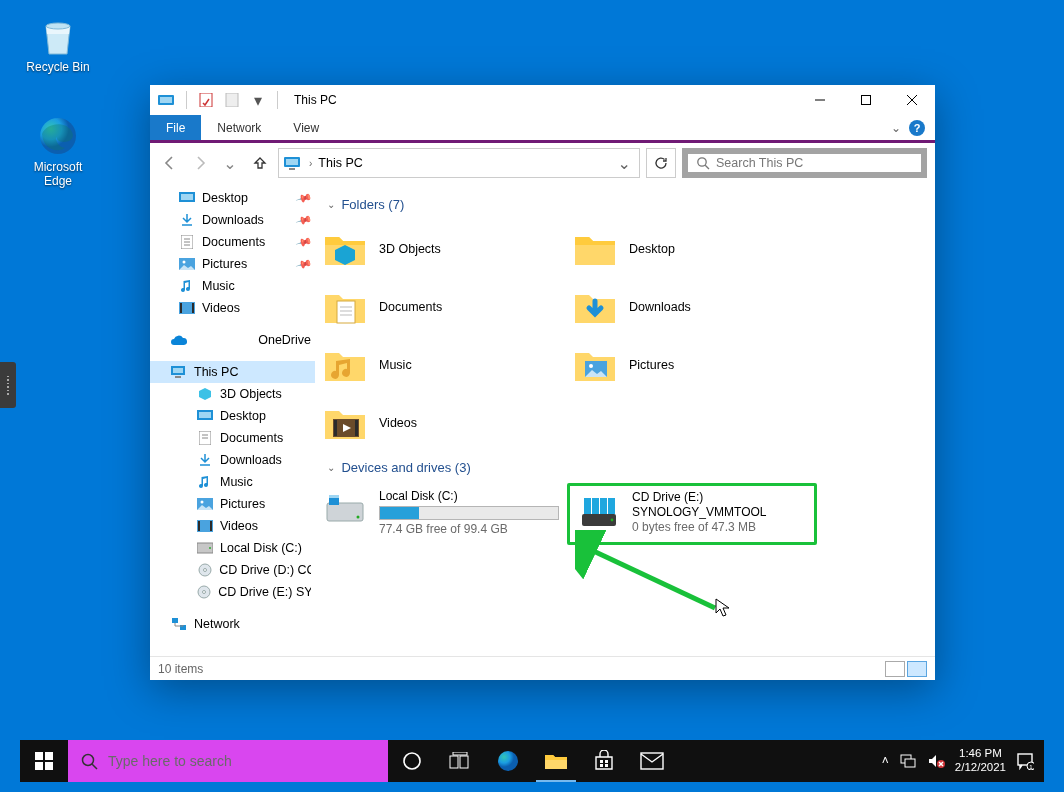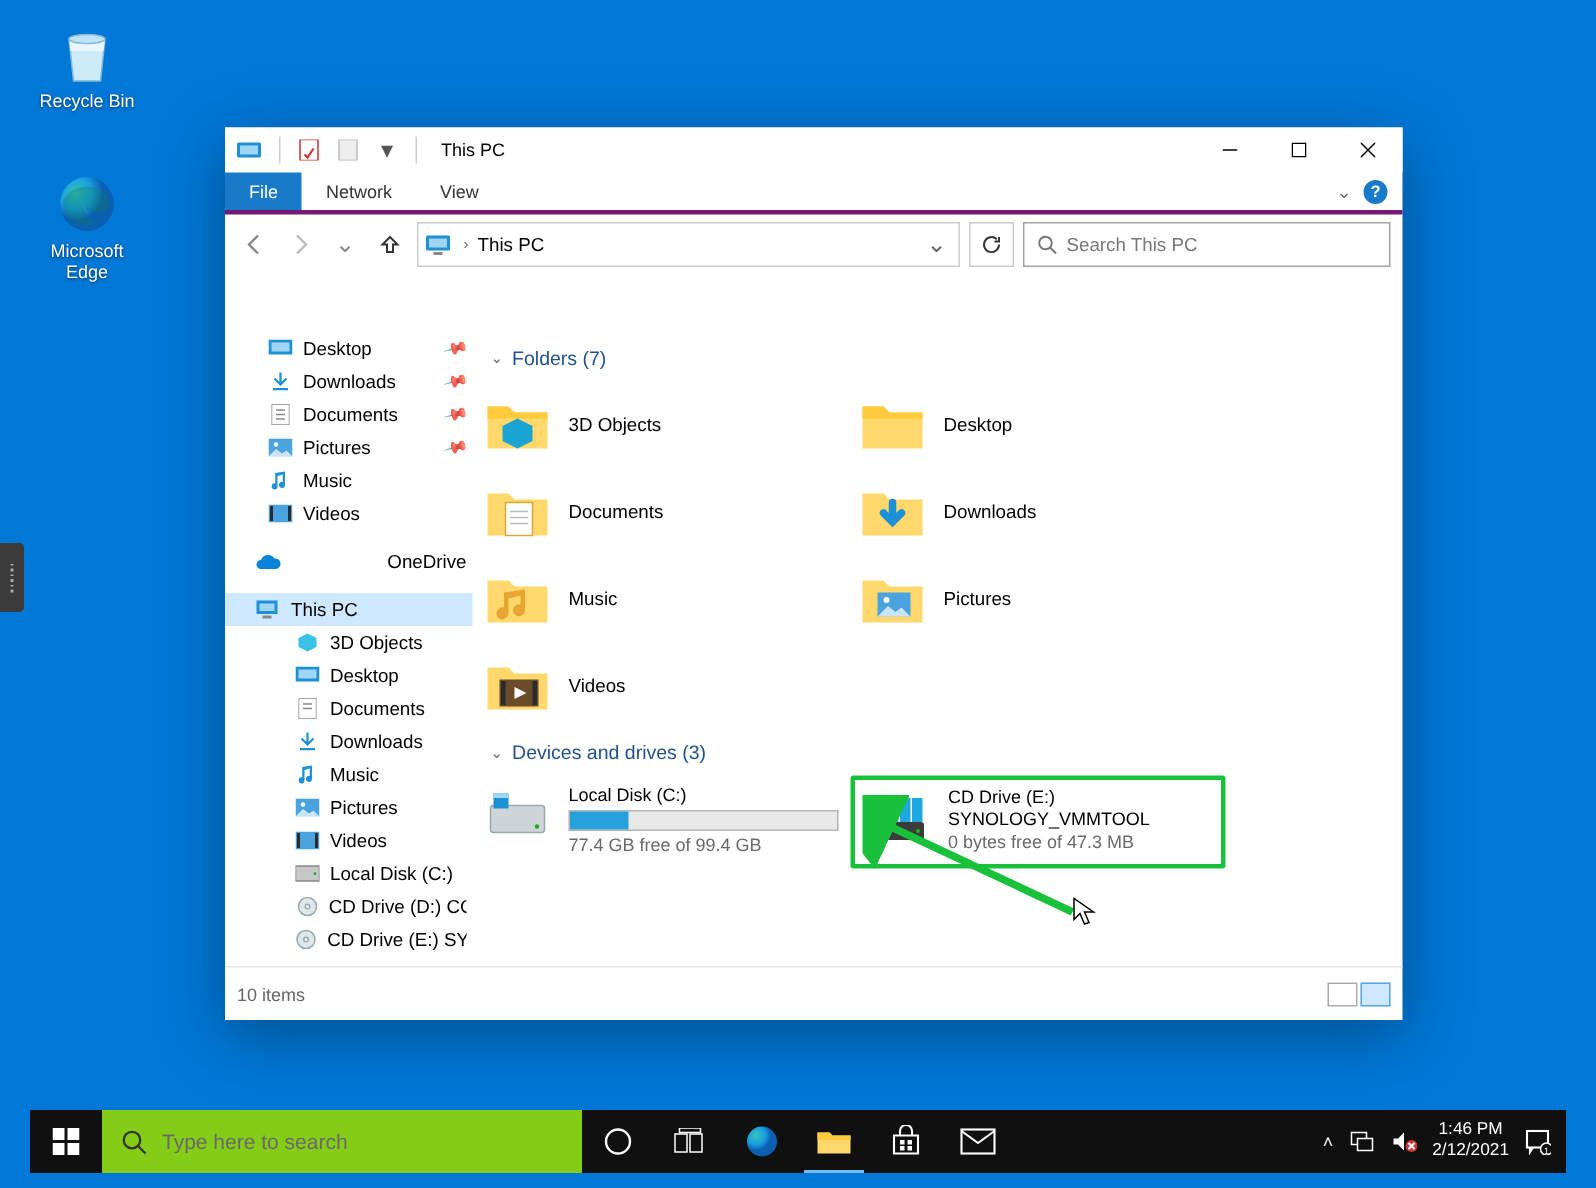--- a/index.html
+++ b/index.html
@@ -29,25 +29,25 @@
 .ribbon-tabs .tab.file { background: #1979ca; color: #fff; }
 .ribbon-collapse { margin-left: auto; display: flex; align-items: center; gap: 8px; padding-right: 10px; }
 .help-badge { width: 16px; height: 16px; border-radius: 50%; background: #1979ca; color: #fff; font-size: 11px; display: flex; align-items: center; justify-content: center; font-weight: bold; }
 
 .nav-row { height: 40px; display: flex; align-items: center; gap: 6px; padding: 4px 8px; }
 .navbtn { width: 24px; height: 24px; display: flex; align-items: center; justify-content: center; color: #555; }
 .navbtn.enabled { color: #000; }
 .addr-box { flex: 1; height: 30px; border: 1px solid #ccc; display: flex; align-items: center; padding: 0 4px; gap: 6px; }
 .addr-box .addr-drop { margin-left: auto; color: #666; padding: 0 4px; }
 .refresh { width: 30px; height: 30px; border: 1px solid #ccc; display: flex; align-items: center; justify-content: center; color: #333; }
-.search-box { width: 245px; height: 30px; border: 1px solid #a3a3a3; display: flex; align-items: center; gap: 6px; padding: 0 8px; color: #777; }
+.search-box { width: 245px; height: 30px; border: 6px solid #a3a3a3; display: flex; align-items: center; gap: 6px; padding: 0 8px; color: #777; }
 .search-box input { border: none; outline: none; font-size: 12.5px; flex: 1; color: #333; }
 .search-box input::placeholder { color: #777; }
 
-.body-area { flex: 1; display: flex; min-height: 0; margin-top: 34px; }
+.body-area { flex: 1; display: flex; min-height: 0; }
 .navpane { width: 165px; border-right: 0; overflow-y: auto; font-size: 12.5px; padding-top: 4px; position: relative; }
 .navpane::-webkit-scrollbar { width: 16px; }
 .navpane::-webkit-scrollbar-track { background: #f0f0f0; }
 .navpane::-webkit-scrollbar-thumb { background: #c2c2c2; }
 .navpane::-webkit-scrollbar-button { background: #f0f0f0; height: 16px; }
 .nav-item { display: flex; align-items: center; gap: 6px; height: 22px; padding-left: 28px; padding-right: 4px; white-space: nowrap; overflow: hidden; }
 .nav-item.depth2 { padding-left: 46px; }
 .nav-item.selected { background: #cde8ff; }
 .nav-item .pin { margin-left: auto; color: #666; font-size: 11px; opacity: .85; transform: rotate(30deg); }
 .nav-item .ni-ico { width: 18px; height: 16px; display: flex; align-items: center; justify-content: center; }
@@ -62,39 +62,39 @@
 .folder-item .fi-label { font-size: 12.5px; color: #000; }
 .drive-item { width: 250px; padding: 4px 8px 6px 6px; display: flex; gap: 12px; }
 .drive-item .dr-ico { width: 44px; height: 44px; display: flex; align-items: center; justify-content: center; flex-shrink: 0; }
 .drive-item .dr-body { flex: 1; font-size: 12px; display: flex; flex-direction: column; justify-content: center; }
 .drive-item .dr-name { color: #000; line-height: 1.25; }
 .drive-item .dr-sub  { color: #6a6a6a; line-height: 1.3; }
 .drive-bar { height: 14px; border: 1px solid #b5b5b5; margin: 2px 0 2px; background: #e9e9e9; position: relative; }
 .drive-bar .fill { position: absolute; left: 0; top: 0; bottom: 0; background: #26a0da; }
 .highlight-box { border: 3px solid #19c13a; border-radius: 2px; }
 
-.statusbar { height: 36px; border-top: 1px solid #e5e5e5; display: flex; align-items: center; font-size: 12px; color: #666; padding: 0 8px; }
+.statusbar { height: 24px; border-top: 1px solid #e5e5e5; display: flex; align-items: center; font-size: 12px; color: #666; padding: 0 8px; }
 .statusbar .view-icons { margin-left: auto; display: flex; gap: 2px; }
 .view-icons .vi { width: 20px; height: 16px; border: 1px solid #aaa; }
 .view-icons .vi.active { background: #cde8ff; border-color: #5aa5e0; }
 
 
 .annot-arrow { position: absolute; left: 575px; top: 530px; pointer-events: none; }
 
 
 .cursor { position: absolute; left: 715px; top: 598px; pointer-events: none; }
 
 
 .side-tab { position: absolute; left: 0; top: 362px; width: 16px; height: 46px; background: #3b3b3b; border-radius: 0 3px 3px 0; display:flex; flex-direction:column; align-items:center; justify-content:center; gap:2px;}
 .side-tab .dot{width:1.5px;height:1.5px;background:#aaa;}
 
 
 .taskbar { position: absolute; left: 20px; right: 20px; bottom: 10px; height: 42px; background: #101010; display: flex; align-items: stretch; color: #fff; }
 .tb-start { width: 48px; display: flex; align-items: center; justify-content: center; }
-.tb-search { flex: 0 0 320px; background: #84cc16; display: flex; align-items: center; gap: 10px; padding: 0 12px; }
+.tb-search { flex: 0 0 320px; background: #d946ef; display: flex; align-items: center; gap: 10px; padding: 0 12px; }
 .tb-search input { border: none; outline: none; font-size: 14px; flex: 1; background: transparent; color: #333; }
 .tb-search input::placeholder { color: #6a6a6a; }
 .tb-items { display: flex; align-items: stretch; }
 .tb-item { width: 48px; display: flex; align-items: center; justify-content: center; position: relative; }
 .tb-item.active::after { content: ""; position: absolute; left: 4px; right: 4px; bottom: 0; height: 2px; background: #76b9ed; }
 .tb-tray { margin-left: auto; display: flex; align-items: center; gap: 10px; padding: 0 10px; font-size: 11.5px; }
 .tb-clock { text-align: center; line-height: 1.2; }
 
 
 svg { display: block; }

